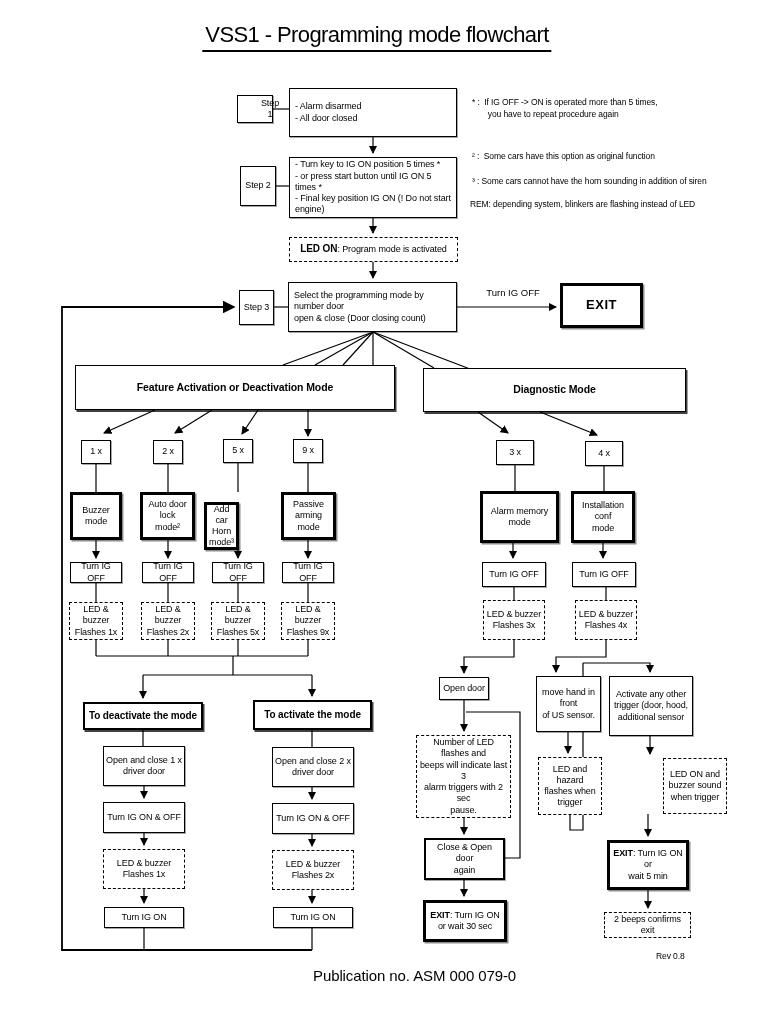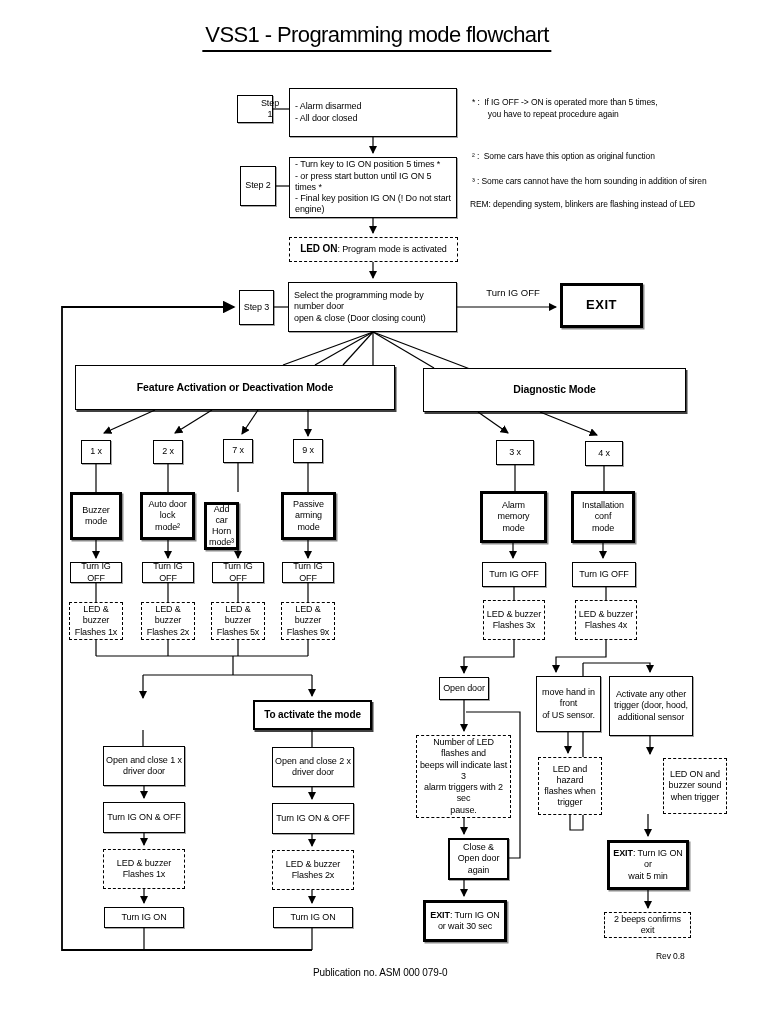--- a/index.html
+++ b/index.html
@@ -15,21 +15,21 @@
        padding:1px 2px;box-shadow:1px 1px 0 rgba(0,0,0,0.35);}
   .thick{border-width:3.2px;box-shadow:1.5px 1.5px 0 rgba(0,0,0,0.45);}
   .med{border-width:2px;}
   .dashed{border:1.4px dashed #000;box-shadow:none;}
   .header{font-weight:bold;font-size:10.5px;box-shadow:1.5px 2px 0 rgba(0,0,0,0.75);}
   .leftalign{justify-content:flex-start;text-align:left;padding-left:5px;}
   .b{font-weight:bold;}
   .exitbig{font-weight:bold;font-size:13px;letter-spacing:0.5px;}
   .plainlabel{position:absolute;z-index:2;font-size:9.5px;text-align:center;}
   .notes{position:absolute;z-index:2;font-size:8.5px;white-space:pre;line-height:1.45;letter-spacing:-0.1px;}
-  .footer{position:absolute;z-index:2;font-size:10px;letter-spacing:-0.1px;}
+  .footer{position:absolute;z-index:2;font-size:15px;letter-spacing:-0.1px;}
 </style>
 </head>
 <body>
 
 <div class="page">
 
   <svg class="layer" width="768" height="1024" viewBox="0 0 768 1024">
     <defs>
       <marker id="arr" viewBox="0 0 8 8" refX="7" refY="4" markerWidth="7" markerHeight="7" orient="auto-start-reverse">
         <path d="M0,0 L8,4 L0,8 z" fill="#000"></path>
@@ -153,69 +153,70 @@
   <div class="box dashed" style="left:69px;top:602px;width:54px;height:38px;">LED &amp; buzzer
 Flashes 1x</div>
 
   <div class="box" style="left:153px;top:440px;width:30px;height:24px;">2 x</div>
   <div class="box thick" style="left:140px;top:492px;width:55px;height:48px;">Auto door lock
 mode²</div>
   <div class="box" style="left:142px;top:562px;width:52px;height:21px;">Turn IG OFF</div>
   <div class="box dashed" style="left:141px;top:602px;width:54px;height:38px;">LED &amp; buzzer
 Flashes 2x</div>
 
-  <div class="box" style="left:223px;top:439px;width:30px;height:24px;">7 x</div>
+  <div class="box" style="left:223px;top:439px;width:30px;height:24px;">5 x</div>
   <div class="box thick" style="left:204px;top:492px;width:35px;height:48px;margin-top:10px;">Add car Horn
 mode³</div>
   <div class="box" style="left:212px;top:562px;width:52px;height:21px;">Turn IG OFF</div>
   <div class="box dashed" style="left:211px;top:602px;width:54px;height:38px;">LED &amp; buzzer
 Flashes 5x</div>
 
   <div class="box" style="left:293px;top:439px;width:30px;height:24px;">9 x</div>
   <div class="box thick" style="left:281px;top:492px;width:55px;height:48px;">Passive arming
 mode</div>
   <div class="box" style="left:282px;top:562px;width:52px;height:21px;">Turn IG OFF</div>
   <div class="box dashed" style="left:281px;top:602px;width:54px;height:38px;">LED &amp; buzzer
 Flashes 9x</div>
 
   <div class="box" style="left:496px;top:440px;width:38px;height:25px;">3 x</div>
-  <div class="box thick" style="left:480px;top:491px;width:67px;height:52px;">Alarm memory
+  <div class="box thick" style="left:480px;top:491px;width:79px;height:52px;">Alarm memory
 mode</div>
   <div class="box" style="left:482px;top:562px;width:64px;height:25px;">Turn IG OFF</div>
   <div class="box dashed" style="left:483px;top:600px;width:62px;height:40px;">LED &amp; buzzer
 Flashes 3x</div>
 
   <div class="box" style="left:585px;top:441px;width:38px;height:25px;">4 x</div>
   <div class="box thick" style="left:571px;top:491px;width:64px;height:52px;">Installation conf
 mode</div>
   <div class="box" style="left:572px;top:562px;width:64px;height:25px;">Turn IG OFF</div>
   <div class="box dashed" style="left:575px;top:600px;width:62px;height:40px;">LED &amp; buzzer
 Flashes 4x</div>
 
+  <div class="box header med" style="left:83px;top:702px;width:120px;height:28px;font-size:10px;">To deactivate the mode</div>
   <div class="box" style="left:103px;top:746px;width:82px;height:40px;">Open and close 1 x
 driver door</div>
   <div class="box" style="left:103px;top:802px;width:82px;height:31px;">Turn IG ON &amp; OFF</div>
   <div class="box dashed" style="left:103px;top:849px;width:82px;height:40px;">LED &amp; buzzer
 Flashes 1x</div>
   <div class="box" style="left:104px;top:907px;width:80px;height:21px;">Turn IG ON</div>
 
   <div class="box header med" style="left:253px;top:700px;width:119px;height:30px;font-size:10px;">To activate the mode</div>
   <div class="box" style="left:272px;top:747px;width:82px;height:40px;">Open and close 2 x
 driver door</div>
   <div class="box" style="left:272px;top:803px;width:82px;height:31px;">Turn IG ON &amp; OFF</div>
   <div class="box dashed" style="left:272px;top:850px;width:82px;height:40px;">LED &amp; buzzer
 Flashes 2x</div>
   <div class="box" style="left:273px;top:907px;width:80px;height:21px;">Turn IG ON</div>
 
   <div class="box" style="left:439px;top:677px;width:50px;height:23px;">Open door</div>
   <div class="box dashed" style="left:416px;top:735px;width:95px;height:83px;">Number of LED flashes and
 beeps will indicate last 3
 alarm triggers with 2 sec
 pause.</div>
-  <div class="box med" style="left:448px;top:838px;width:61px;height:42px;">Close &amp; Open door
+  <div class="box med" style="left:424px;top:838px;width:81px;height:42px;">Close &amp; Open door
 again</div>
   <div class="box thick" style="left:423px;top:900px;width:84px;height:42px;">
     <span><span class="b">EXIT</span><span>: Turn IG ON
 or wait 30 sec</span></span>
   </div>
 
   <div class="box" style="left:536px;top:676px;width:65px;height:56px;">move hand in front
 of US sensor.</div>
   <div class="box dashed" style="left:538px;top:757px;width:64px;height:58px;">LED and hazard
 flashes when

